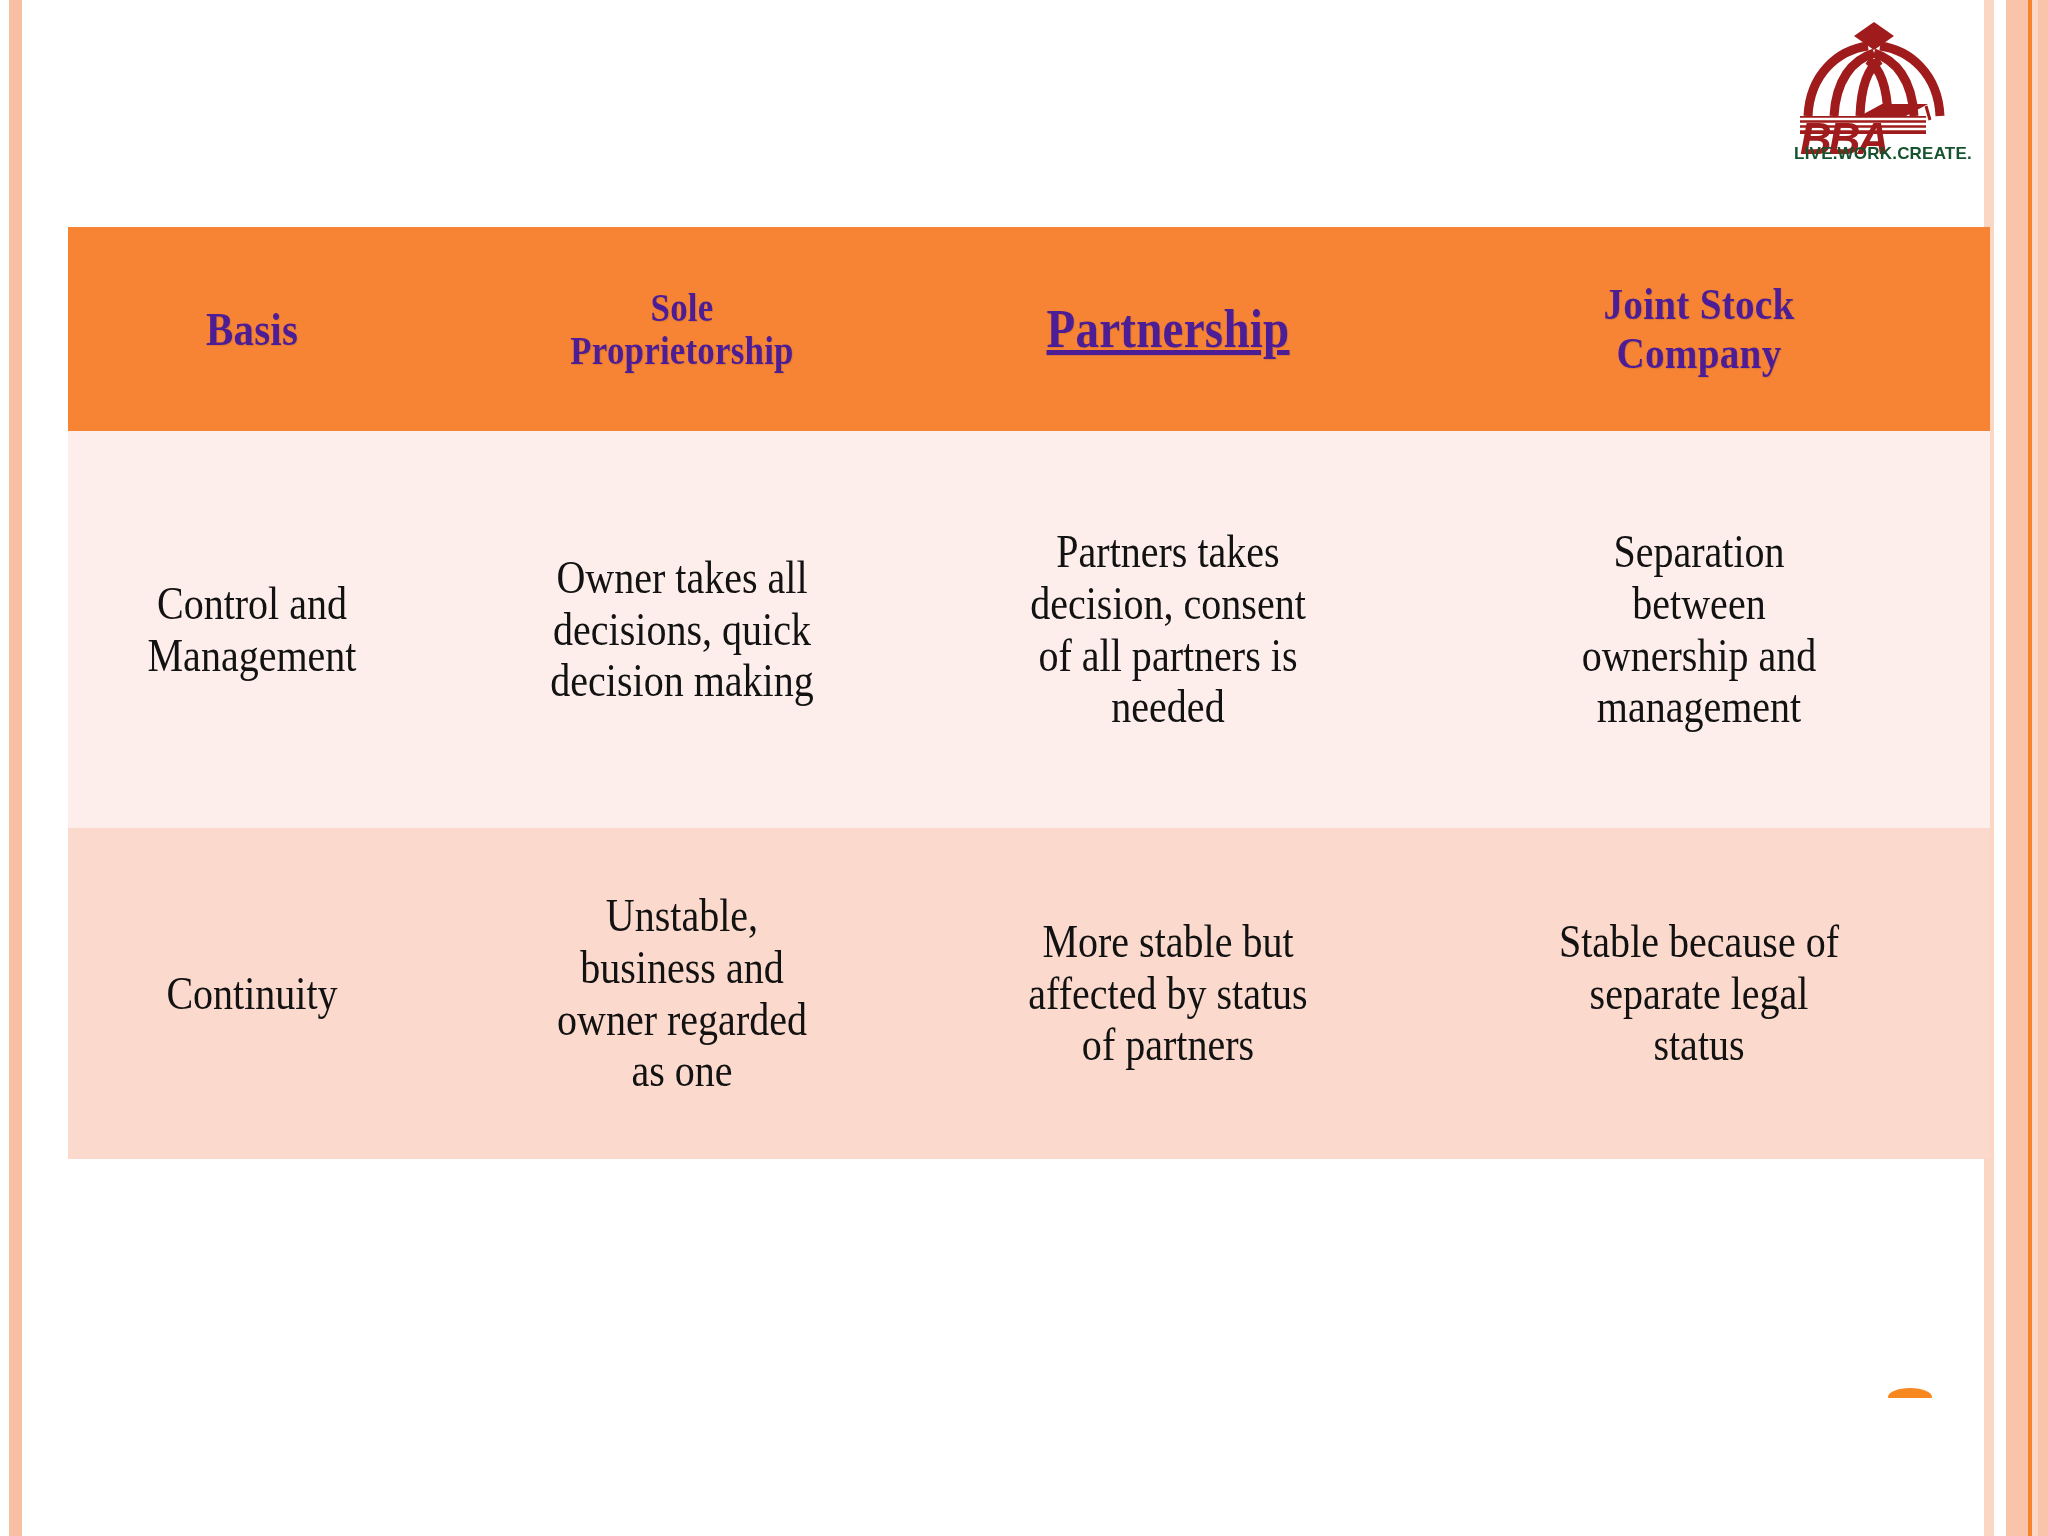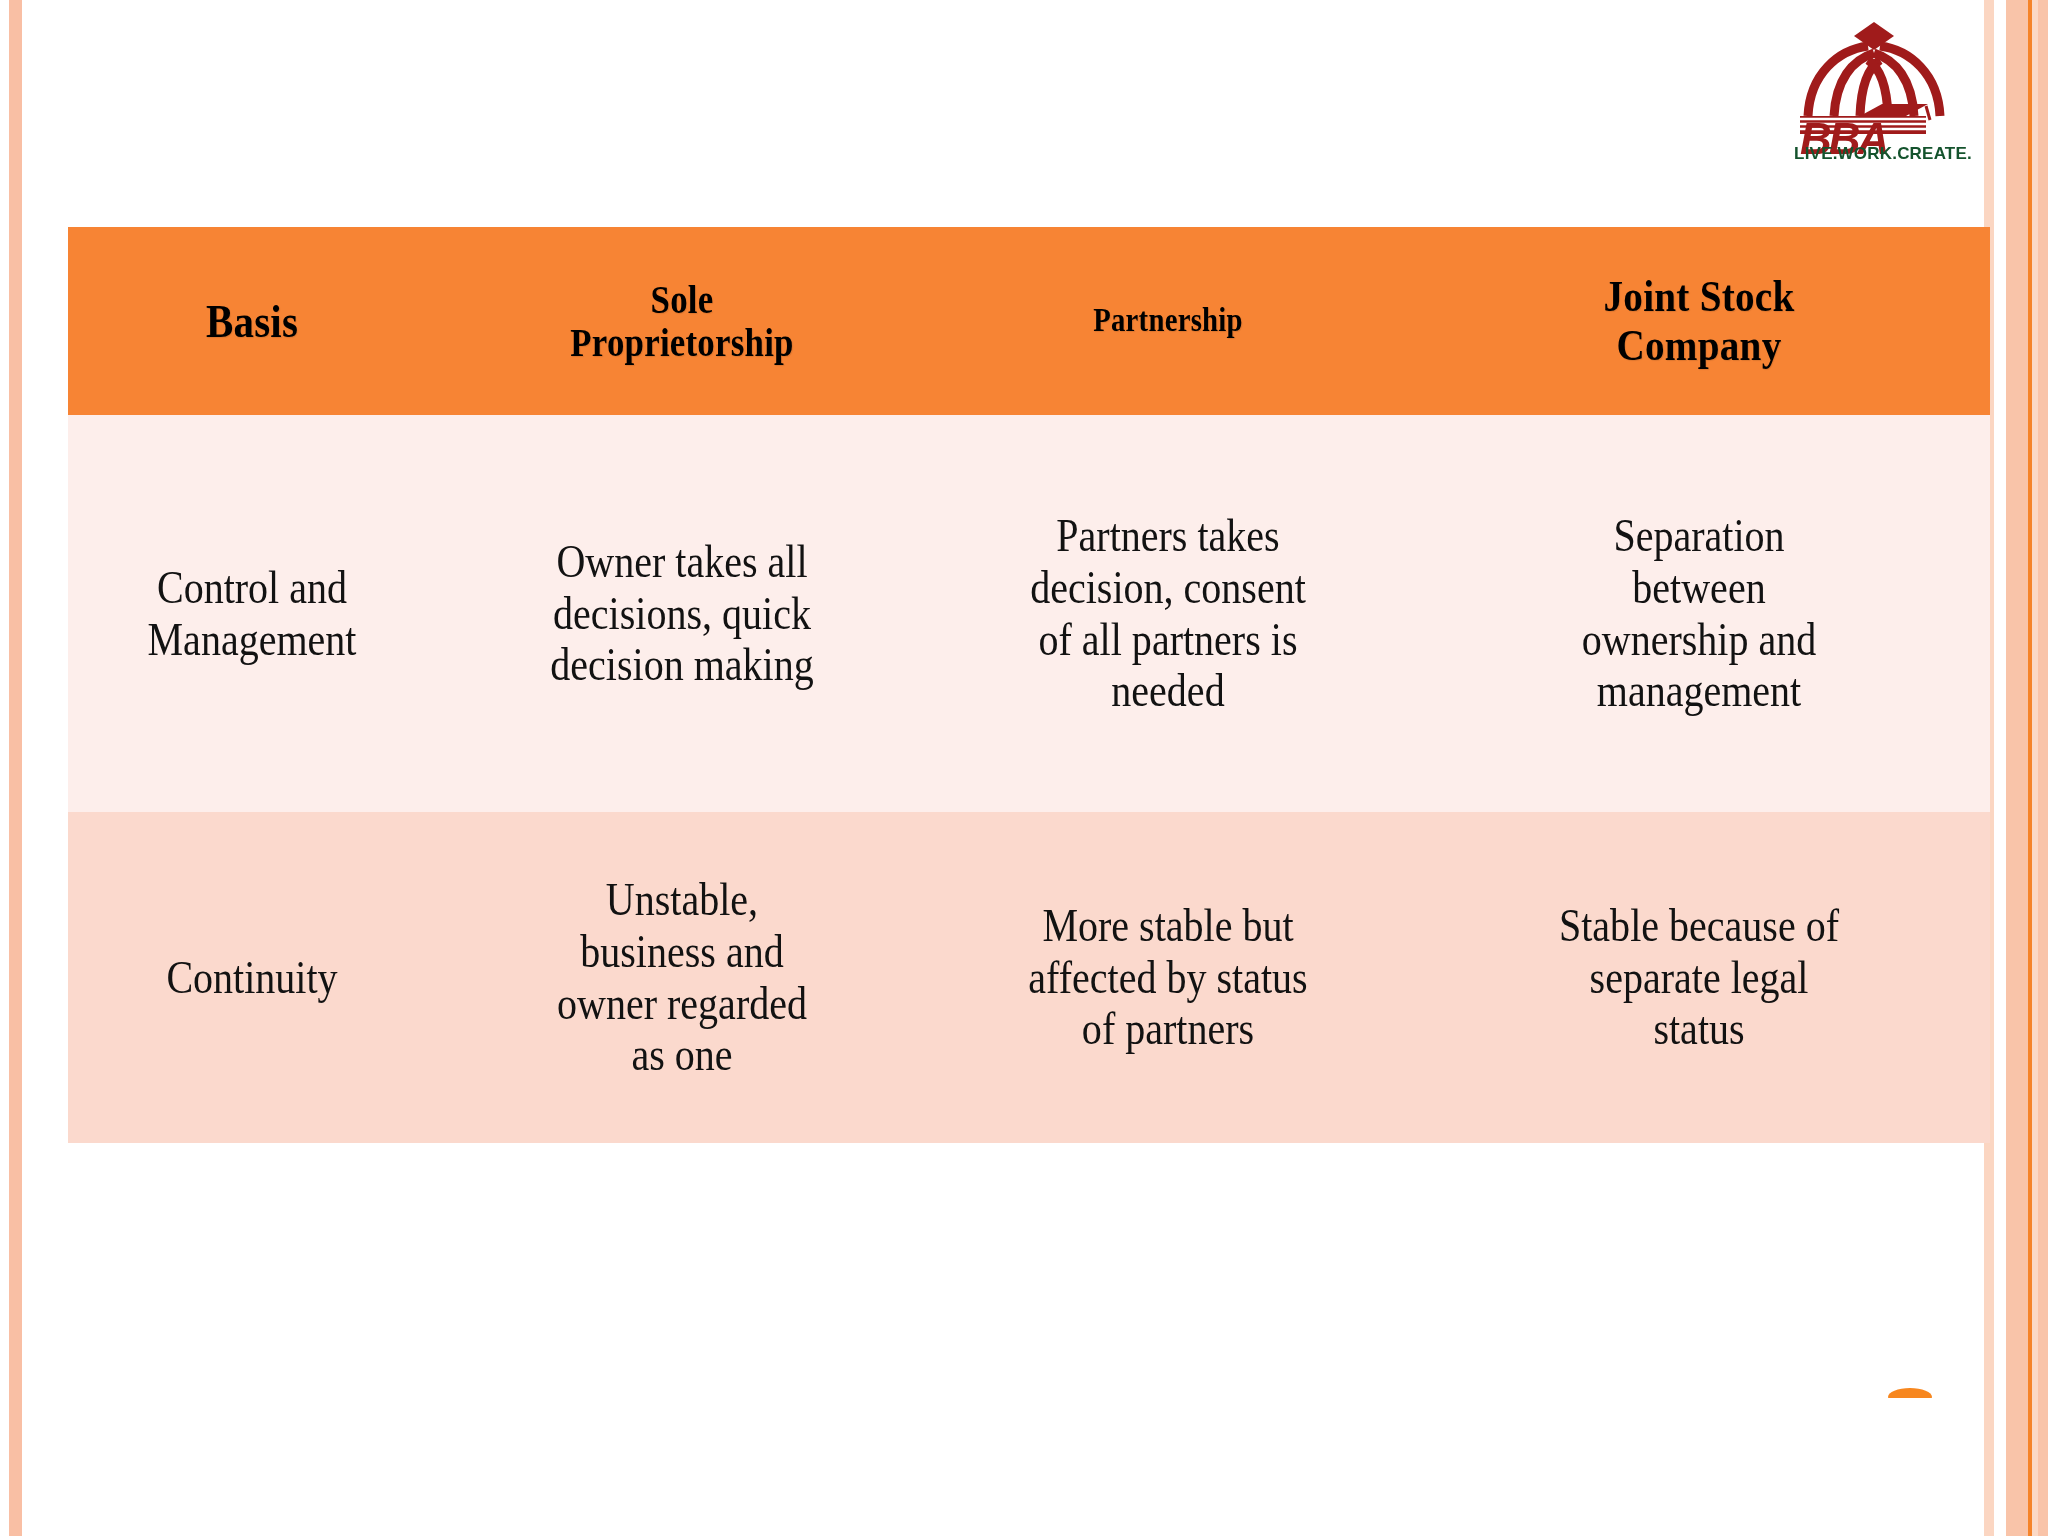--- a/index.html
+++ b/index.html
@@ -78,34 +78,34 @@
     border-collapse: collapse;
     table-layout: fixed;
   }
   .table col.c1 { width: 368px; }
   .table col.c2 { width: 492px; }
   .table col.c3 { width: 480px; }
   .table col.c4 { width: 582px; }
 
   thead th {
     background: #f78434;
-    color: #000000;
+    color: #4c1d95;
     font-family: "Liberation Serif", serif;
     font-weight: bold;
     text-align: center;
     vertical-align: middle;
-    padding: 8px;
+    padding: 16px;
     height: 172px;
     line-height: 1.08;
     letter-spacing: 0.3px;
     text-shadow: 1px 1px 1px rgba(0,0,0,0.10);
   }
   th.h-basis { font-size: 47px; }
   th.h-sole { font-size: 40px; }
-  th.h-part { font-size: 33px; }
+  th.h-part { font-size: 54px; text-decoration: underline; }
   th.h-joint { font-size: 45px; }
 
   tbody td {
     text-align: center;
     vertical-align: middle;
     color: #121212;
     font-family: "Liberation Serif", serif;
     font-size: 46px;
     line-height: 1.13;
     padding: 8px 22px;

